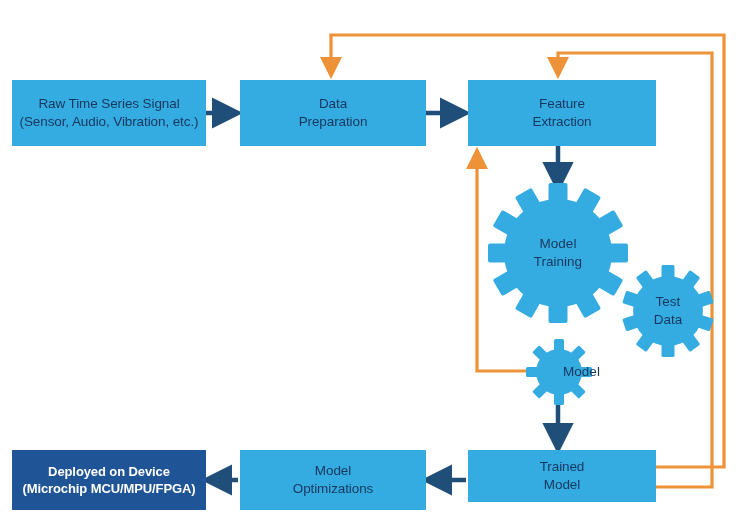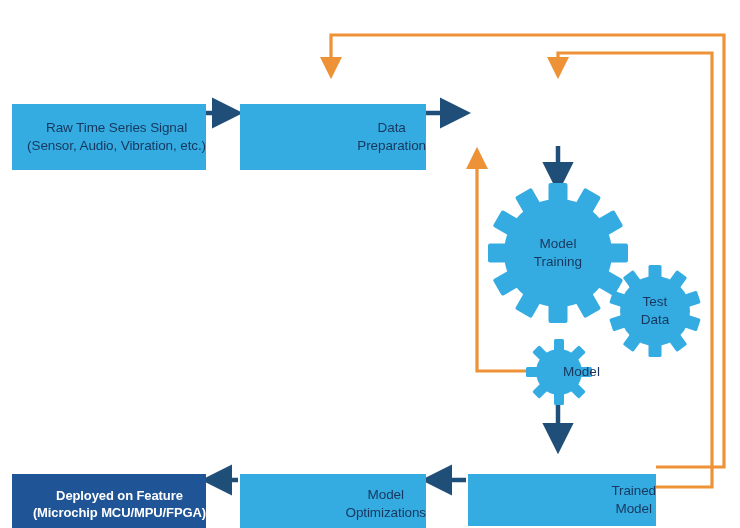--- a/index.html
+++ b/index.html
@@ -13,29 +13,28 @@
     height: 528px;
     background: #ffffff;
     overflow: hidden;
     font-family: "Liberation Sans", sans-serif;
   }
   .flow-box {
     position: absolute;
     box-sizing: border-box;
     display: flex;
     align-items: center;
-    justify-content: flex-end;
+    justify-content: center;
     text-align: center;
     color: #17375E;
     font-size: 13.5px;
     line-height: 1.32;
     letter-spacing: -0.1px;
     white-space: pre-line;
     z-index: 5;
-    margin-top: 24px;
   }
   .flow-box.light {
     background: #35ACE1;
   }
   .flow-box.dark {
     background: #1F5496;
     color: #ffffff;
     font-weight: bold;
     font-size: 13px;
   }
@@ -119,20 +118,24 @@
   <div class="flow-box light" style="left:12px; top:80px; width:194px; height:66px;">
     <span>Raw Time Series Signal
 (Sensor, Audio, Vibration, etc.)</span>
   </div>
 
   <div class="flow-box light" style="left:240px; top:80px; width:186px; height:66px;">
     <span>Data
 Preparation</span>
   </div>
 
+  <div class="flow-box light" style="left:468px; top:80px; width:188px; height:66px;">
+    <span>Feature
+Extraction</span>
+  </div>
 
   <div class="gear-wrap" style="left:486px; top:181px; width:144px; height:144px;">
     <svg width="144" height="144" viewBox="0 0 144 144">
       <g fill="#35ACE1">
         <circle cx="72" cy="72" r="54"></circle>
         <g id="mt-teeth">
           <rect x="62.5" y="2" width="19" height="30" rx="2"></rect>
         </g>
         <rect x="62.5" y="2" width="19" height="30" rx="2" transform="rotate(30 72 72)"></rect>
         <rect x="62.5" y="2" width="19" height="30" rx="2" transform="rotate(60 72 72)"></rect>
@@ -144,21 +147,21 @@
         <rect x="62.5" y="2" width="19" height="30" rx="2" transform="rotate(240 72 72)"></rect>
         <rect x="62.5" y="2" width="19" height="30" rx="2" transform="rotate(270 72 72)"></rect>
         <rect x="62.5" y="2" width="19" height="30" rx="2" transform="rotate(300 72 72)"></rect>
         <rect x="62.5" y="2" width="19" height="30" rx="2" transform="rotate(330 72 72)"></rect>
       </g>
     </svg>
     <div class="gear-label">Model
 Training</div>
   </div>
 
-  <div class="gear-wrap" style="left:607px; top:263px; width:96px; height:96px;">
+  <div class="gear-wrap" style="left:620px; top:263px; width:96px; height:96px;">
     <svg width="96" height="96" viewBox="0 0 96 96">
       <g fill="#35ACE1">
         <circle cx="48" cy="48" r="35"></circle>
         <rect x="41.5" y="2" width="13" height="21" rx="1.5"></rect>
         <rect x="41.5" y="2" width="13" height="21" rx="1.5" transform="rotate(36 48 48)"></rect>
         <rect x="41.5" y="2" width="13" height="21" rx="1.5" transform="rotate(72 48 48)"></rect>
         <rect x="41.5" y="2" width="13" height="21" rx="1.5" transform="rotate(108 48 48)"></rect>
         <rect x="41.5" y="2" width="13" height="21" rx="1.5" transform="rotate(144 48 48)"></rect>
         <rect x="41.5" y="2" width="13" height="21" rx="1.5" transform="rotate(180 48 48)"></rect>
         <rect x="41.5" y="2" width="13" height="21" rx="1.5" transform="rotate(216 48 48)"></rect>
@@ -192,17 +195,17 @@
     <span>Trained
 Model</span>
   </div>
 
   <div class="flow-box light" style="left:240px; top:450px; width:186px; height:60px;">
     <span>Model
 Optimizations</span>
   </div>
 
   <div class="flow-box dark" style="left:12px; top:450px; width:194px; height:60px;">
-    <span>Deployed on Feature
+    <span>Deployed on Device
 (Microchip MCU/MPU/FPGA)</span>
   </div>
 
 </div>
 
 </body></html>

